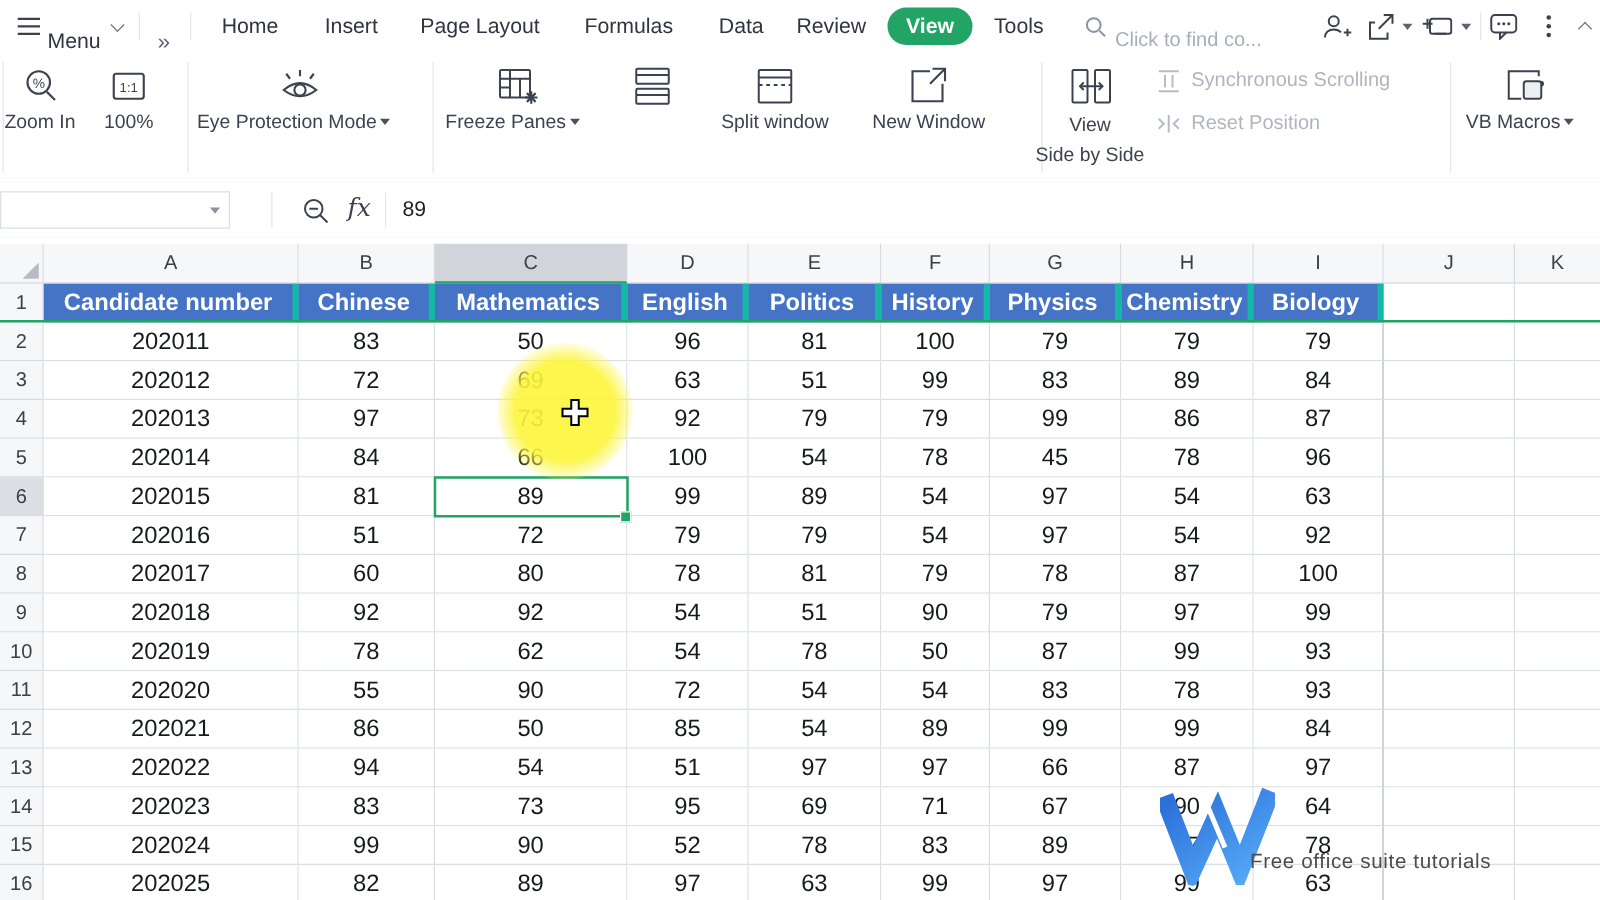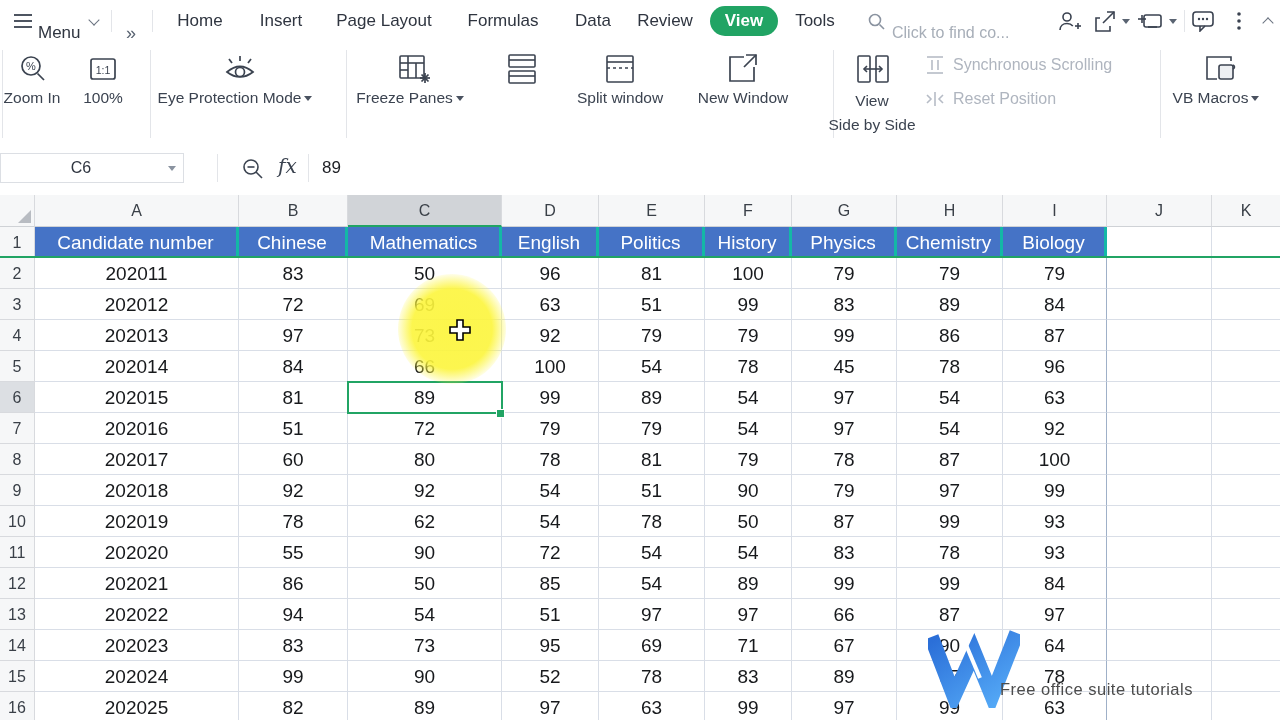--- a/index.html
+++ b/index.html
@@ -29,21 +29,21 @@
   
   #sheet{position:absolute;left:0;top:190px;width:1280px;height:530px;background:#fff;}
   .colhead{position:absolute;top:5px;height:32px;background:#F6F7F8;border-right:1px solid #D8DADE;border-bottom:1px solid #CFD2D6;box-sizing:border-box;
            text-align:center;line-height:32px;font-size:16px;color:#3A4048;}
   .colhead.sel{background:#D1D4D8;border-bottom:2px solid var(--green);}
   .rowhead{position:absolute;left:0;width:35px;background:#F6F7F8;border-right:1px solid #D8DADE;border-bottom:1px solid #D8DADE;box-sizing:border-box;
            text-align:center;font-size:16px;color:#3A4048;}
   .rowhead.sel{background:#DCDFE3;}
   .cell{position:absolute;border-right:1px solid #D9DEE7;border-bottom:1px solid #D9DEE7;box-sizing:border-box;
         text-align:center;font-size:19px;color:#17191c;background:#fff;overflow:hidden;}
-  .cell.hdr{background:var(--blue);color:#fff;font-weight:normal;font-size:19px;border-right:3px solid #14b8a6;border-bottom:1px solid #6A8FD4;}
+  .cell.hdr{background:var(--blue);color:#fff;font-weight:bold;font-size:19px;border-right:5px solid #14b8a6;border-bottom:1px solid #6A8FD4;}
   #corner{position:absolute;left:0;top:5px;width:35px;height:32px;background:#F6F7F8;border-right:1px solid #D8DADE;border-bottom:1px solid #CFD2D6;box-sizing:border-box;}
   #corner:after{content:"";position:absolute;right:3px;bottom:3px;width:0;height:0;
                 border-left:13px solid transparent;border-bottom:13px solid #B8BCC2;}
   #freezeline{position:absolute;left:0;width:1280px;height:2px;background:var(--green);}
   #selbox{position:absolute;border:2px solid var(--green);box-sizing:border-box;background:transparent;}
   #selhandle{position:absolute;width:7px;height:7px;background:var(--green);border:1px solid #fff;}
   #highlight{position:absolute;width:108px;height:110px;border-radius:50%;
              background:radial-gradient(circle, rgba(252,245,60,0.92) 0%, rgba(252,245,60,0.9) 52%, rgba(252,245,60,0) 74%);}
   
   #wm-title{position:absolute;font-size:33px;color:#474747;letter-spacing:1px;white-space:nowrap;}
@@ -285,21 +285,20 @@
             <rect x="16" y="12" width="14" height="14" rx="2" fill="#EDEFF2"></rect>
             <path d="M30 12 q3 2 0 4"></path>
           </g>
         </svg>
     </span>
     <span class="rib-label" style="left:1160px;top:47px;width:112px"><span>VB Macros</span><span class="tri"></span></span>
   </div>
 
   <div id="fbar">
     <div id="namebox">
-      <span class="ref">C6</span>
       <span class="abs tri" style="left:164px;top:12px;border-top-color:#8A93A0"></span>
     </div>
     <div class="vdiv" style="left:217px;top:8px;height:28px"></div>
     <span class="abs" style="left:242px;top:12px">
       <svg width="22" height="22" viewBox="0 0 22 22">
           <g fill="none" stroke="#3B4350" stroke-width="1.6">
             <circle cx="9" cy="9" r="7"></circle>
             <line x1="14" y1="14" x2="20" y2="20"></line>
             <line x1="5.5" y1="9" x2="12.5" y2="9"></line>
           </g>

